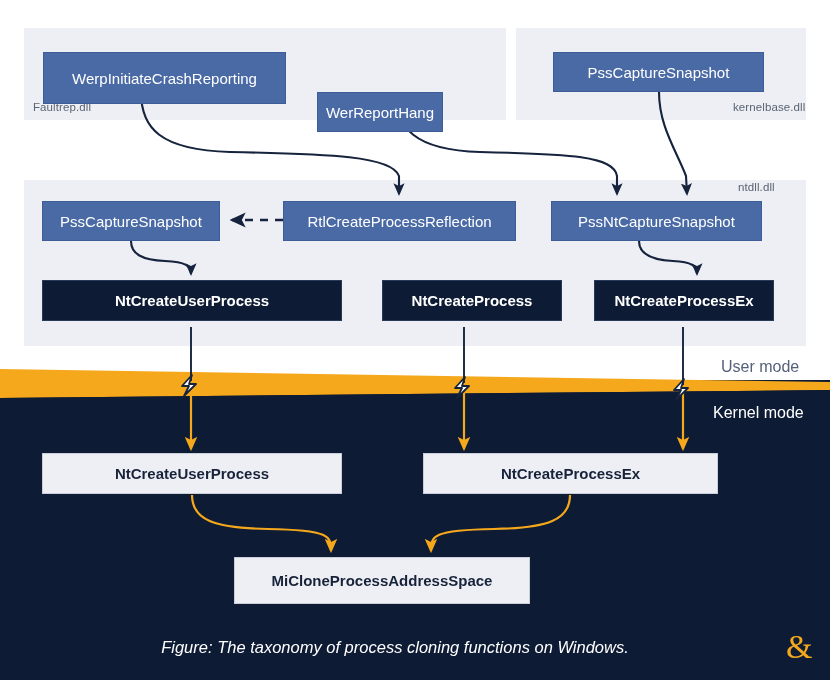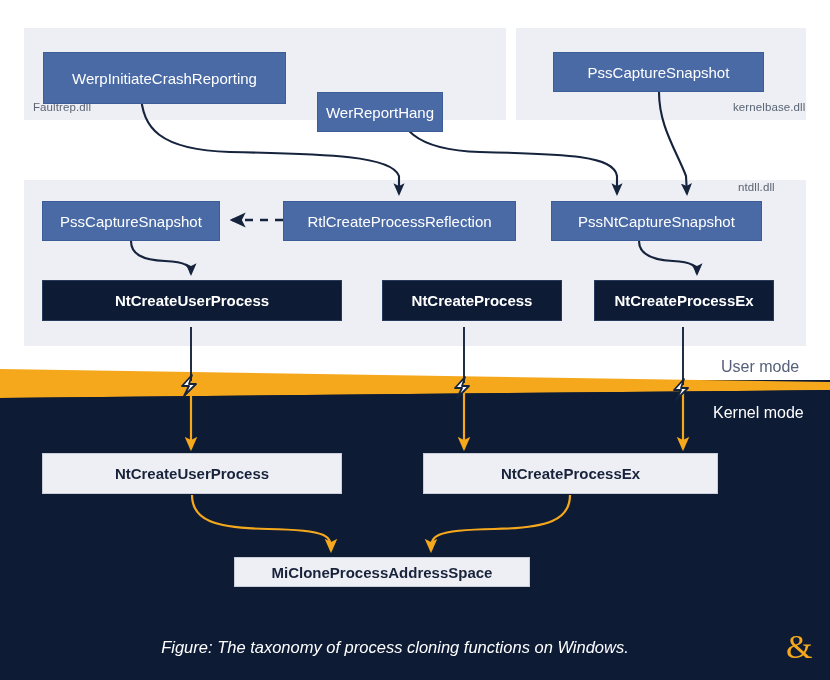--- a/index.html
+++ b/index.html
@@ -216,21 +216,21 @@
   <div class="node node-dark" style="left:42px; top:280px; width:300px; height:41px;">NtCreateUserProcess</div>
 
   <div class="node node-dark" style="left:382px; top:280px; width:180px; height:41px;">NtCreateProcess</div>
 
   <div class="node node-dark" style="left:594px; top:280px; width:180px; height:41px;">NtCreateProcessEx</div>
 
   <div class="node node-light" style="left:42px; top:453px; width:300px; height:41px;">NtCreateUserProcess</div>
 
   <div class="node node-light" style="left:423px; top:453px; width:295px; height:41px;">NtCreateProcessEx</div>
 
-  <div class="node node-light" style="left:234px; top:557px; width:296px; height:30px;">MiCloneProcessAddressSpace</div>
+  <div class="node node-light" style="left:234px; top:557px; width:296px; height:47px;">MiCloneProcessAddressSpace</div>
 
   <div class="mode-label user" style="left:721px; top:358px;">User mode</div>
   <div class="mode-label kernel" style="left:713px; top:404px;">Kernel mode</div>
 
   <div class="caption">Figure: The taxonomy of process cloning functions on Windows.</div>
   <div class="brand-mark">&amp;</div>
 
 </div>
 
 </body></html>

